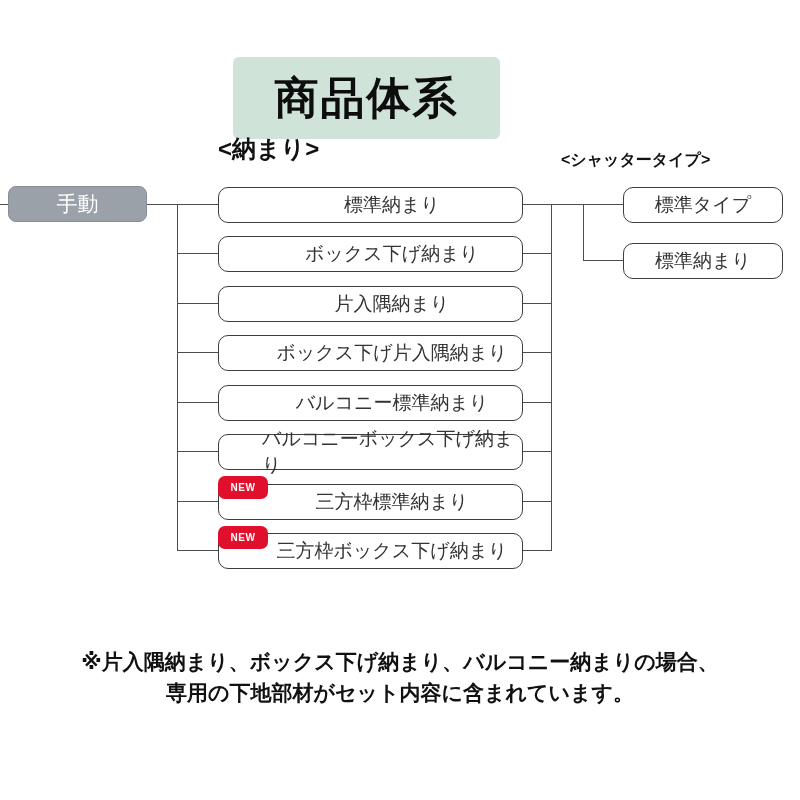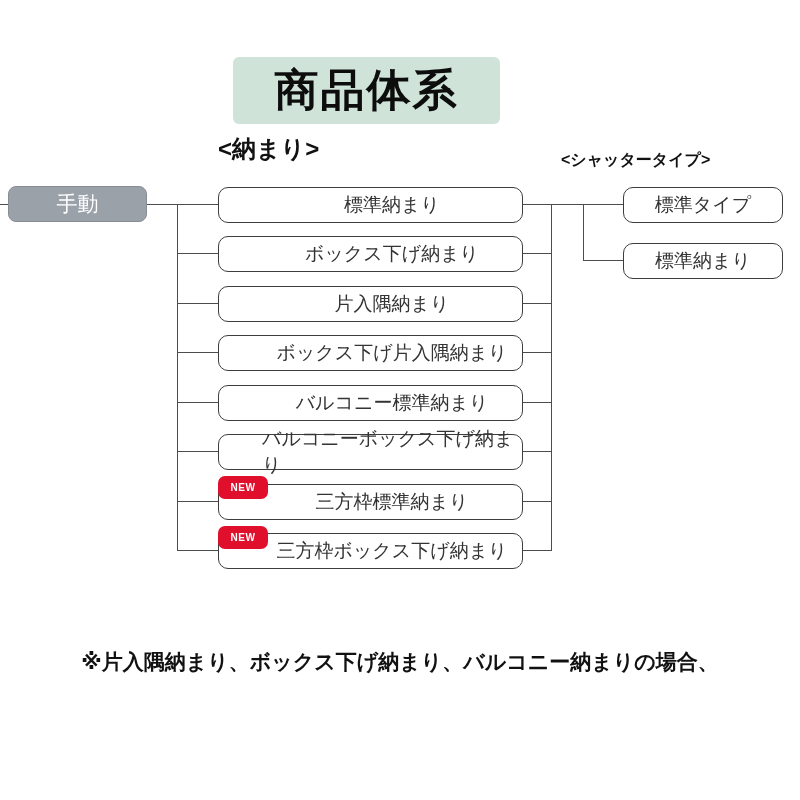--- a/index.html
+++ b/index.html
@@ -4,21 +4,21 @@
 <style>
   html,body{margin:0;padding:0;}
   body{
     width:800px;height:800px;position:relative;background:#ffffff;
     font-family:"Liberation Sans","DejaVu Sans",sans-serif;
     overflow:hidden;
   }
   .abs{position:absolute;}
   
   .title-banner{
-    left:233px;top:57px;width:267px;height:67px;
+    left:233px;top:57px;width:267px;height:82px;
     background:#cfe3d8;border-radius:6px;
     display:flex;align-items:center;justify-content:center;
     font-size:44px;font-weight:bold;color:#0d0d0d;letter-spacing:2px;
   }
   
   .col-header{
     font-weight:bold;color:#111111;text-align:left;
   }
   .hdr-fitting{left:218px;top:133px;width:270px;font-size:24px;}
   .hdr-shutter{left:561px;top:150px;width:220px;font-size:16px;}
@@ -101,13 +101,14 @@
 <div class="abs node fit-node" style="top:533px;">三方枠ボックス下げ納まり</div>
 
 <div class="abs new-badge" style="top:476px;">NEW</div>
 <div class="abs new-badge" style="top:526px;">NEW</div>
 
 <div class="abs node type-node" style="top:187px;">標準タイプ</div>
 <div class="abs node type-node" style="top:243px;">標準納まり</div>
 
 <div class="abs note">
   <div>※片入隅納まり、ボックス下げ納まり、バルコニー納まりの場合、</div>
+  <div>専用の下地部材がセット内容に含まれています。</div>
 </div>
 
 </body></html>

